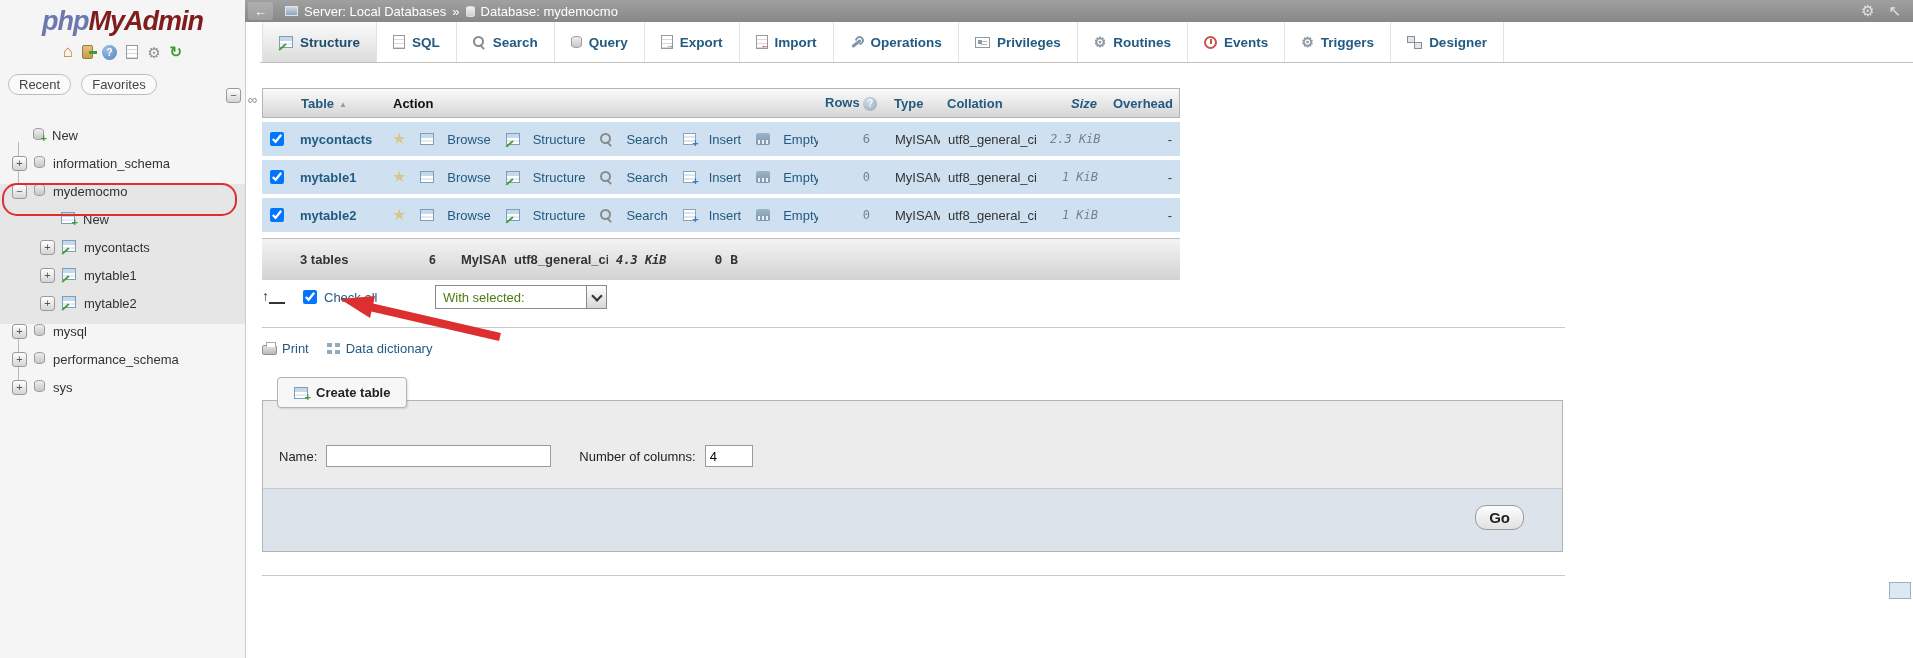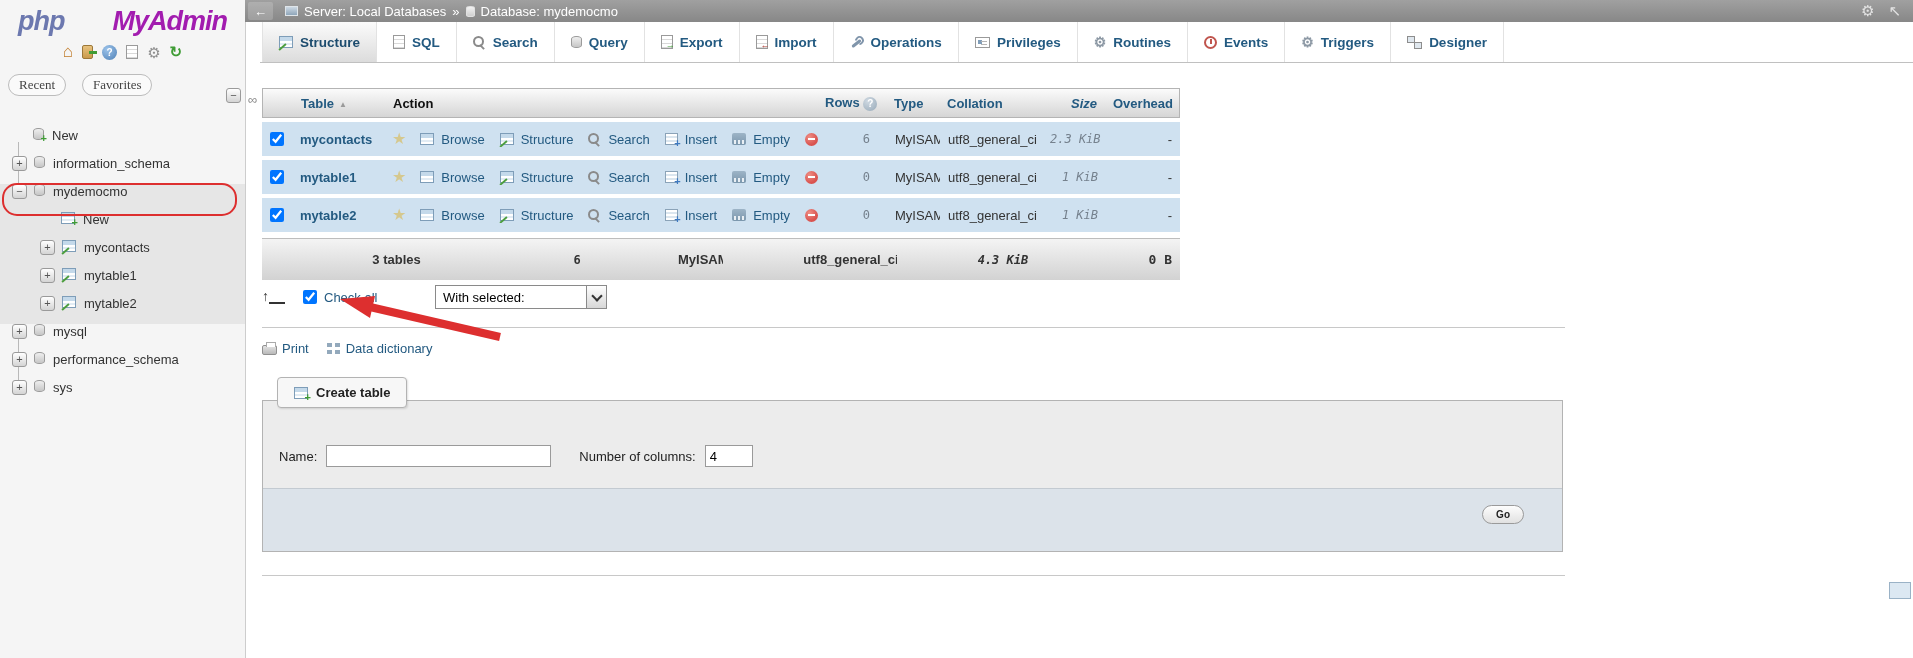--- a/index.html
+++ b/index.html
@@ -5,23 +5,23 @@
   html,body{margin:0;padding:0;background:#fff;}
   .screen{position:relative;width:1913px;height:658px;background:#fff;overflow:hidden;
           font-family:"Liberation Sans",sans-serif;font-size:13px;color:#333;}
   a{text-decoration:none;cursor:pointer;}
   .mono{font-family:"DejaVu Sans Mono",monospace;}
 
   
   .sidebar{position:absolute;left:0;top:0;width:245px;height:658px;background:#f5f5f5;border-right:1px solid #cdcdcd;}
   .logo{position:absolute;top:6px;left:0;width:245px;text-align:center;font-size:27px;font-weight:bold;font-style:italic;letter-spacing:-1px;}
   .logo-php{color:#6c78af;}
-  .logo-admin{color:#a21caf;padding-left:48px;}
+  .logo-admin{color:#7f1d1d;}
   .navicons{position:absolute;top:43px;left:0;width:245px;display:flex;justify-content:center;align-items:center;gap:9px;height:18px;}
-  .pbtns{position:absolute;top:74px;left:8px;display:flex;gap:16px;font-family:Liberation Serif, serif;}
+  .pbtns{position:absolute;top:74px;left:8px;display:flex;gap:10px;}
   .pbtn{border:1px solid #bcbcbc;border-radius:11px;background:#fafafa;padding:2px 10px;color:#444;font-size:13px;}
   .navctl{position:absolute;top:88px;right:4px;}
   .linkico{position:absolute;top:92px;left:248px;color:#8a8a8a;font-size:13px;z-index:3;}
 
   .tree{position:absolute;top:128px;left:0;width:245px;}
   .titem{height:28px;display:flex;align-items:flex-start;white-space:nowrap;}
   .titem .tilabel{margin-left:8px;color:#333;}
   .sel{background:#e6e6e6;}
   .vline{position:absolute;width:1px;background:#b9b9b9;z-index:0;}
   .ibox{display:inline-flex;align-items:center;justify-content:center;width:13px;height:13px;flex:0 0 13px;
@@ -98,52 +98,52 @@
   
   .tabs{position:absolute;left:260px;top:22px;right:0;height:40px;background:#fff;border-bottom:1px solid #c0c0c0;
         display:flex;align-items:stretch;padding-left:2px;}
   .tab{display:flex;align-items:center;gap:7px;padding:0 16px;border-right:1px solid #e2e2e2;
        font-weight:bold;color:#235a81;font-size:13.5px;}
   .tab:first-child{border-left:1px solid #e2e2e2;}
   .tab.active{background:linear-gradient(#fbfbfb,#dcdcdc);color:#1d4c6e;}
 
   
   .dbtable{position:absolute;left:262px;top:88px;width:918px;}
-  .thead,.trow,.tsum{display:flex;align-items:center;box-sizing:border-box;justify-content:space-between;}
+  .thead,.trow,.tsum{display:flex;align-items:center;box-sizing:border-box;}
   .thead{height:30px;background:linear-gradient(#fbfbfb,#d5d5d5);border:1px solid #b4b4b4;font-weight:bold;}
   .trow{height:34px;background:#cfe1f0;margin-top:4px;}
   .tsum{height:42px;background:linear-gradient(#f4f4f4,#d2d2d2);margin-top:6px;border-top:1px solid #bdbdbd;font-weight:bold;}
   .cell{padding:0 8px;box-sizing:border-box;white-space:nowrap;overflow:hidden;}
   .c-cb{width:30px;flex:0 0 30px;display:flex;justify-content:center;}
   .c-name{width:92px;flex:0 0 92px;}
   .c-act{flex:1 1 auto;display:flex;align-items:center;}
   .c-rows{width:60px;flex:0 0 60px;text-align:right;}
   .c-type{width:62px;flex:0 0 62px;padding-left:17px;}
   .c-coll{width:102px;flex:0 0 102px;}
   .c-size{width:64px;flex:0 0 64px;text-align:right;font-style:italic;}
   .c-over{width:74px;flex:0 0 74px;text-align:right;}
   .thead .hblue{color:#235a81;}
   .thead .hdark{color:#111;}
   .sort{color:#9a9a9a;font-size:8px;margin-left:5px;vertical-align:1px;}
   .tname{color:#235a81;font-weight:bold;}
-  .act{color:#235a81;margin-right:15px;display:inline-flex;align-items:center;gap:7px;}
+  .act{color:#235a81;margin-right:15px;display:inline-flex;align-items:center;gap:13px;}
   .starcell{margin-right:14px;}
   .valgray{color:#75818d;font-size:12px;}
   .tsum .valgray{color:#333;font-weight:bold;}
   .cktd{width:14px;height:14px;margin:0;}
 
   
   .bulkrow{position:absolute;left:262px;top:282px;width:640px;height:30px;display:flex;align-items:center;}
   .ckarrow{display:inline-flex;align-items:flex-start;margin-right:18px;}
   .ckarrow .up{font-size:14px;color:#333;line-height:12px;}
   .ckarrow .hline{display:inline-block;width:16px;border-bottom:2px solid #333;height:12px;}
   .ckall{color:#235a81;margin-left:7px;}
   .wsel{position:absolute;left:173px;top:3px;width:172px;height:24px;border:1px solid #8a8a8a;background:#fff;
         display:flex;align-items:center;box-sizing:border-box;}
-  .wsel .wtext{flex:1;padding-left:7px;color:#000000;}
+  .wsel .wtext{flex:1;padding-left:7px;color:#4d7c0f;}
   .ddbtn{width:19px;height:100%;border-left:1px solid #8a8a8a;background:linear-gradient(#fefefe,#d7d7d7);
          display:flex;align-items:center;justify-content:center;}
   .ddbtn::after{content:"";width:6px;height:6px;border-right:2px solid #333;border-bottom:2px solid #333;
                 transform:rotate(45deg);margin-top:-3px;}
 
   .hr1,.hr2{position:absolute;left:262px;width:1303px;border-top:1px solid #c8c8c8;height:0;}
   .hr1{top:327px;} .hr2{top:575px;}
 
   .printrow{position:absolute;left:262px;top:341px;display:flex;align-items:center;gap:18px;}
   .plink{color:#235a81;display:inline-flex;align-items:center;gap:5px;}
@@ -153,21 +153,21 @@
             border:1px solid #b3b3b3;box-sizing:border-box;}
   .legend{position:absolute;top:-24px;left:14px;background:#f7f7f7;border:1px solid #b3b3b3;border-radius:4px;
           padding:7px 16px;display:flex;align-items:center;gap:8px;font-weight:bold;color:#222;box-shadow:1px 1px 2px rgba(0,0,0,.12);}
   .formrow{position:absolute;left:16px;top:44px;display:flex;align-items:center;}
   .flabel{color:#222;margin-right:9px;}
   .txt{height:20px;border:1px solid #9a9a9a;background:#fff;font-family:"Liberation Sans",sans-serif;font-size:13px;padding:0 4px;}
   .w215{width:215px;} .w44{width:38px;}
   .gap{width:28px;}
   .fsfoot{position:absolute;left:0;right:0;bottom:0;height:62px;background:#dce3ea;border-top:1px solid #c3cad1;}
   .gobtn{position:absolute;right:38px;top:16px;padding:3px 13px;border:1px solid #9a9a9a;border-radius:11px;
-         background:linear-gradient(#fdfdfd,#e1e1e1);font-weight:bold;font-size:10px;color:#222;cursor:pointer;
+         background:linear-gradient(#fdfdfd,#e1e1e1);font-weight:bold;font-size:15px;color:#222;cursor:pointer;
          font-family:"Liberation Sans",sans-serif;}
 
   .scrolltop{position:absolute;left:1889px;top:582px;width:20px;height:15px;background:#dce8f2;border:1px solid #9ab2c6;}
 
   
   .redoval{position:absolute;left:2px;top:183px;width:231px;height:29px;border:2px solid #dd2f2f;border-radius:15px;z-index:20;}
   .annot{position:absolute;left:0;top:0;z-index:21;pointer-events:none;}
 </style>
 </head>
 <body>

